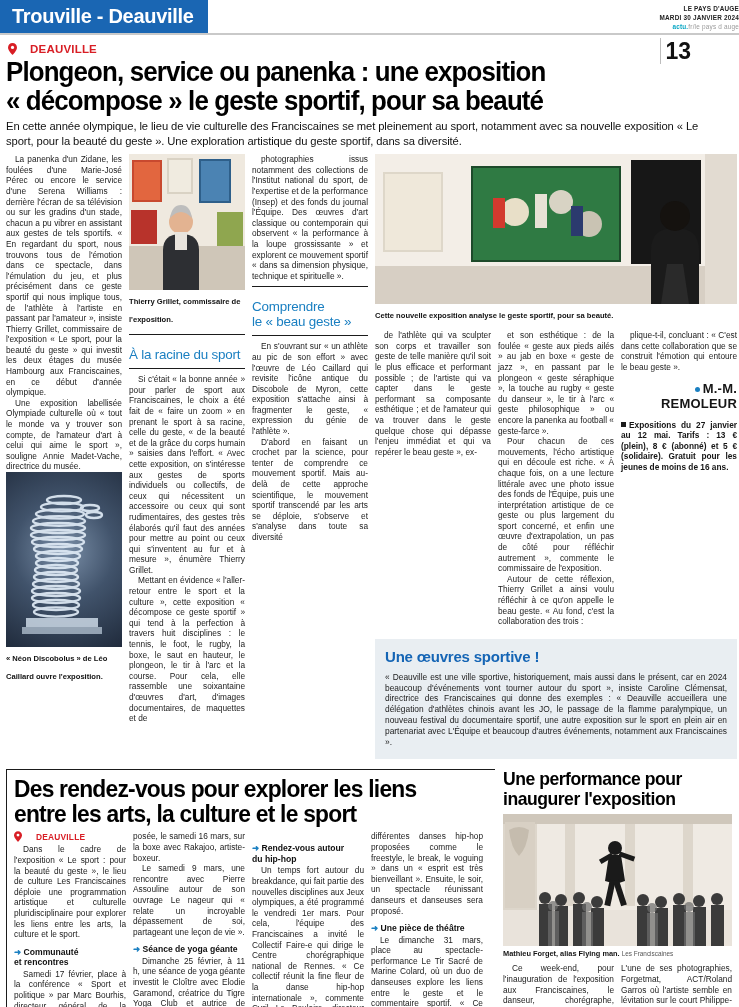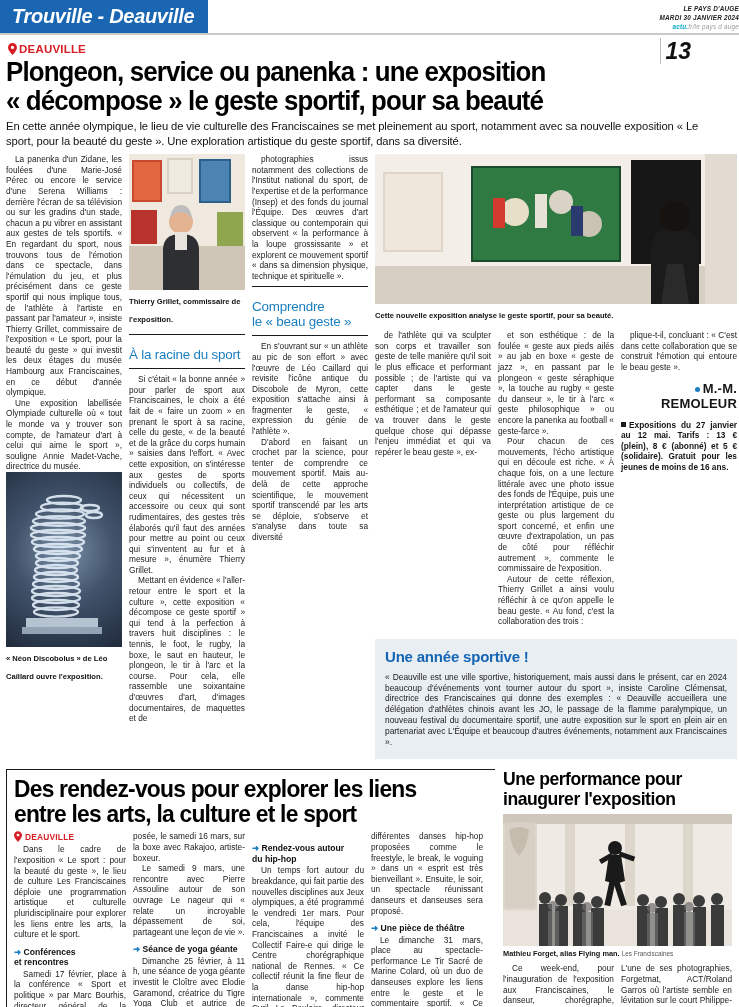--- a/index.html
+++ b/index.html
@@ -7,21 +7,21 @@
     width:739px;height:1007px;
     background:#ffffff;
     font-family:"Liberation Sans", sans-serif;
     color:#151515;
     overflow:hidden;
     position:relative;
   }
   .page{width:739px;height:1007px;position:relative;padding:0;box-sizing:border-box;}
 
   
-  .masthead{height:34px;position:relative;display:flex;align-items:center;font-style:italic;}
+  .masthead{height:34px;position:relative;display:flex;align-items:center;}
   .section-tab{
     background:#1a66b3;color:#fff;
     font-weight:bold;font-size:20px;letter-spacing:-0.3px;
     padding:5px 14px 7px 12px;
     line-height:22px;
     white-space:nowrap;
   }
   .masthead-rule{position:absolute;left:0;right:0;top:33px;height:2px;background:#c9c9c9;}
   .masthead-right{
     position:absolute;right:0;top:0;display:flex;align-items:flex-start;gap:6px;flex-direction:column;
@@ -31,21 +31,21 @@
   .mh-txt .l2{font-weight:bold;}
   .mh-actu{color:#0aa7c4;font-weight:bold;}
   .mh-actu-s{color:#9a9a9a;font-weight:normal;}
   .page-num{
     font-size:23px;font-weight:bold;line-height:26px;color:#111;
     border-left:1px solid #bdbdbd;padding-left:5px;margin-top:1px;
   }
 
   
   .article{padding:0 6px;box-sizing:border-box;}
-  .kicker{display:flex;align-items:center;gap:2px;margin:9px 0 2px 2px;text-align:center;}
+  .kicker{display:flex;align-items:center;gap:13px;margin:9px 0 2px 2px;text-align:center;}
   .pin{width:9px;height:12px;position:relative;display:inline-block;}
   .pin svg{display:block;}
   .kicker-txt{color:#d81e25;font-weight:bold;font-size:11.5px;letter-spacing:.2px;}
 
   h1.headline{
     font-family:"Liberation Sans", sans-serif;
     font-weight:bold;
     font-size:27.5px;
     line-height:29px;
     letter-spacing:-0.9px;
@@ -297,21 +297,21 @@
             <div class="signature">
               <span class="sig-dot"></span><span>M.-M. REMOLEUR</span>
             </div>
             <div class="infobullet">
               <span class="sq"></span><span>Expositions du 27 janvier au 12 mai. Tarifs : 13 € (plein), 8 € (abonné) et 5 € (solidaire). Gratuit pour les jeunes de moins de 16 ans.</span>
             </div>
           </div>
         </div>
 
         <div class="greybox">
-          <h3>Une année sportive !</h3>
+          <h3>Une œuvres sportive !</h3>
           <p>« Deauville est une ville sportive, historiquement, mais aussi dans le présent, car en 2024 beaucoup d'événements vont tourner autour du sport », insiste Caroline Clémensat, directrice des Franciscaines qui donne des exemples : « Deauville accueillera une délégation d'athlètes chinois avant les JO, le passage de la flamme paralympique, un nouveau festival du documentaire sportif, une autre exposition sur le sport en plein air en partenariat avec L'Équipe et beaucoup d'autres événements, notamment aux Franciscaines ».</p>
         </div>
       </div>
 
     </div>
   </div>
 
   <div class="bottom">
 
     <div class="bottom-left">
@@ -327,21 +327,21 @@
               <svg width="8" height="11" viewBox="0 0 9 12">
                   <path d="M4.5 0C2 0 0 2 0 4.5 0 7.6 4.5 12 4.5 12S9 7.6 9 4.5C9 2 7 0 4.5 0z" fill="#d81e25"></path>
                   <circle cx="4.5" cy="4.4" r="1.6" fill="#fff"></circle>
                 </svg>
             </span>
             <span class="kicker-txt" style="font-size:8.4px">DEAUVILLE</span>
           </div>
           <p class="body">Dans le cadre de l'exposition « Le sport : pour la beauté du geste », le lieu de culture Les Franciscaines déploie une programmation artistique et culturelle pluridisciplinaire pour explorer les liens entre les arts, la culture et le sport.</p>
           <div class="runhead">
             <span class="arrow">➜</span>
-            <span>Conférences</span><br>
+            <span>Communauté</span><br>
             <span>et rencontres</span>
           </div>
           <p class="body">Samedi 17 février, place à la conférence « Sport et politique » par Marc Bourhis, directeur général de la Communauté de communes Cœur Côte Fleurie et ancien directeur des sports à la Ville de Caen. Une autre conférence sera pro-</p>
         </div>
 
         <div class="c4">
           <p class="body" style="text-indent:0">posée, le samedi 16 mars, sur la boxe avec Rakajoo, artiste-boxeur.</p>
           <p class="body">Le samedi 9 mars, une rencontre avec Pierre Assouline autour de son ouvrage Le nageur qui « relate un incroyable dépassement de soi, partageant une leçon de vie ».</p>
           <div class="runhead">
             <span class="arrow">➜</span>

